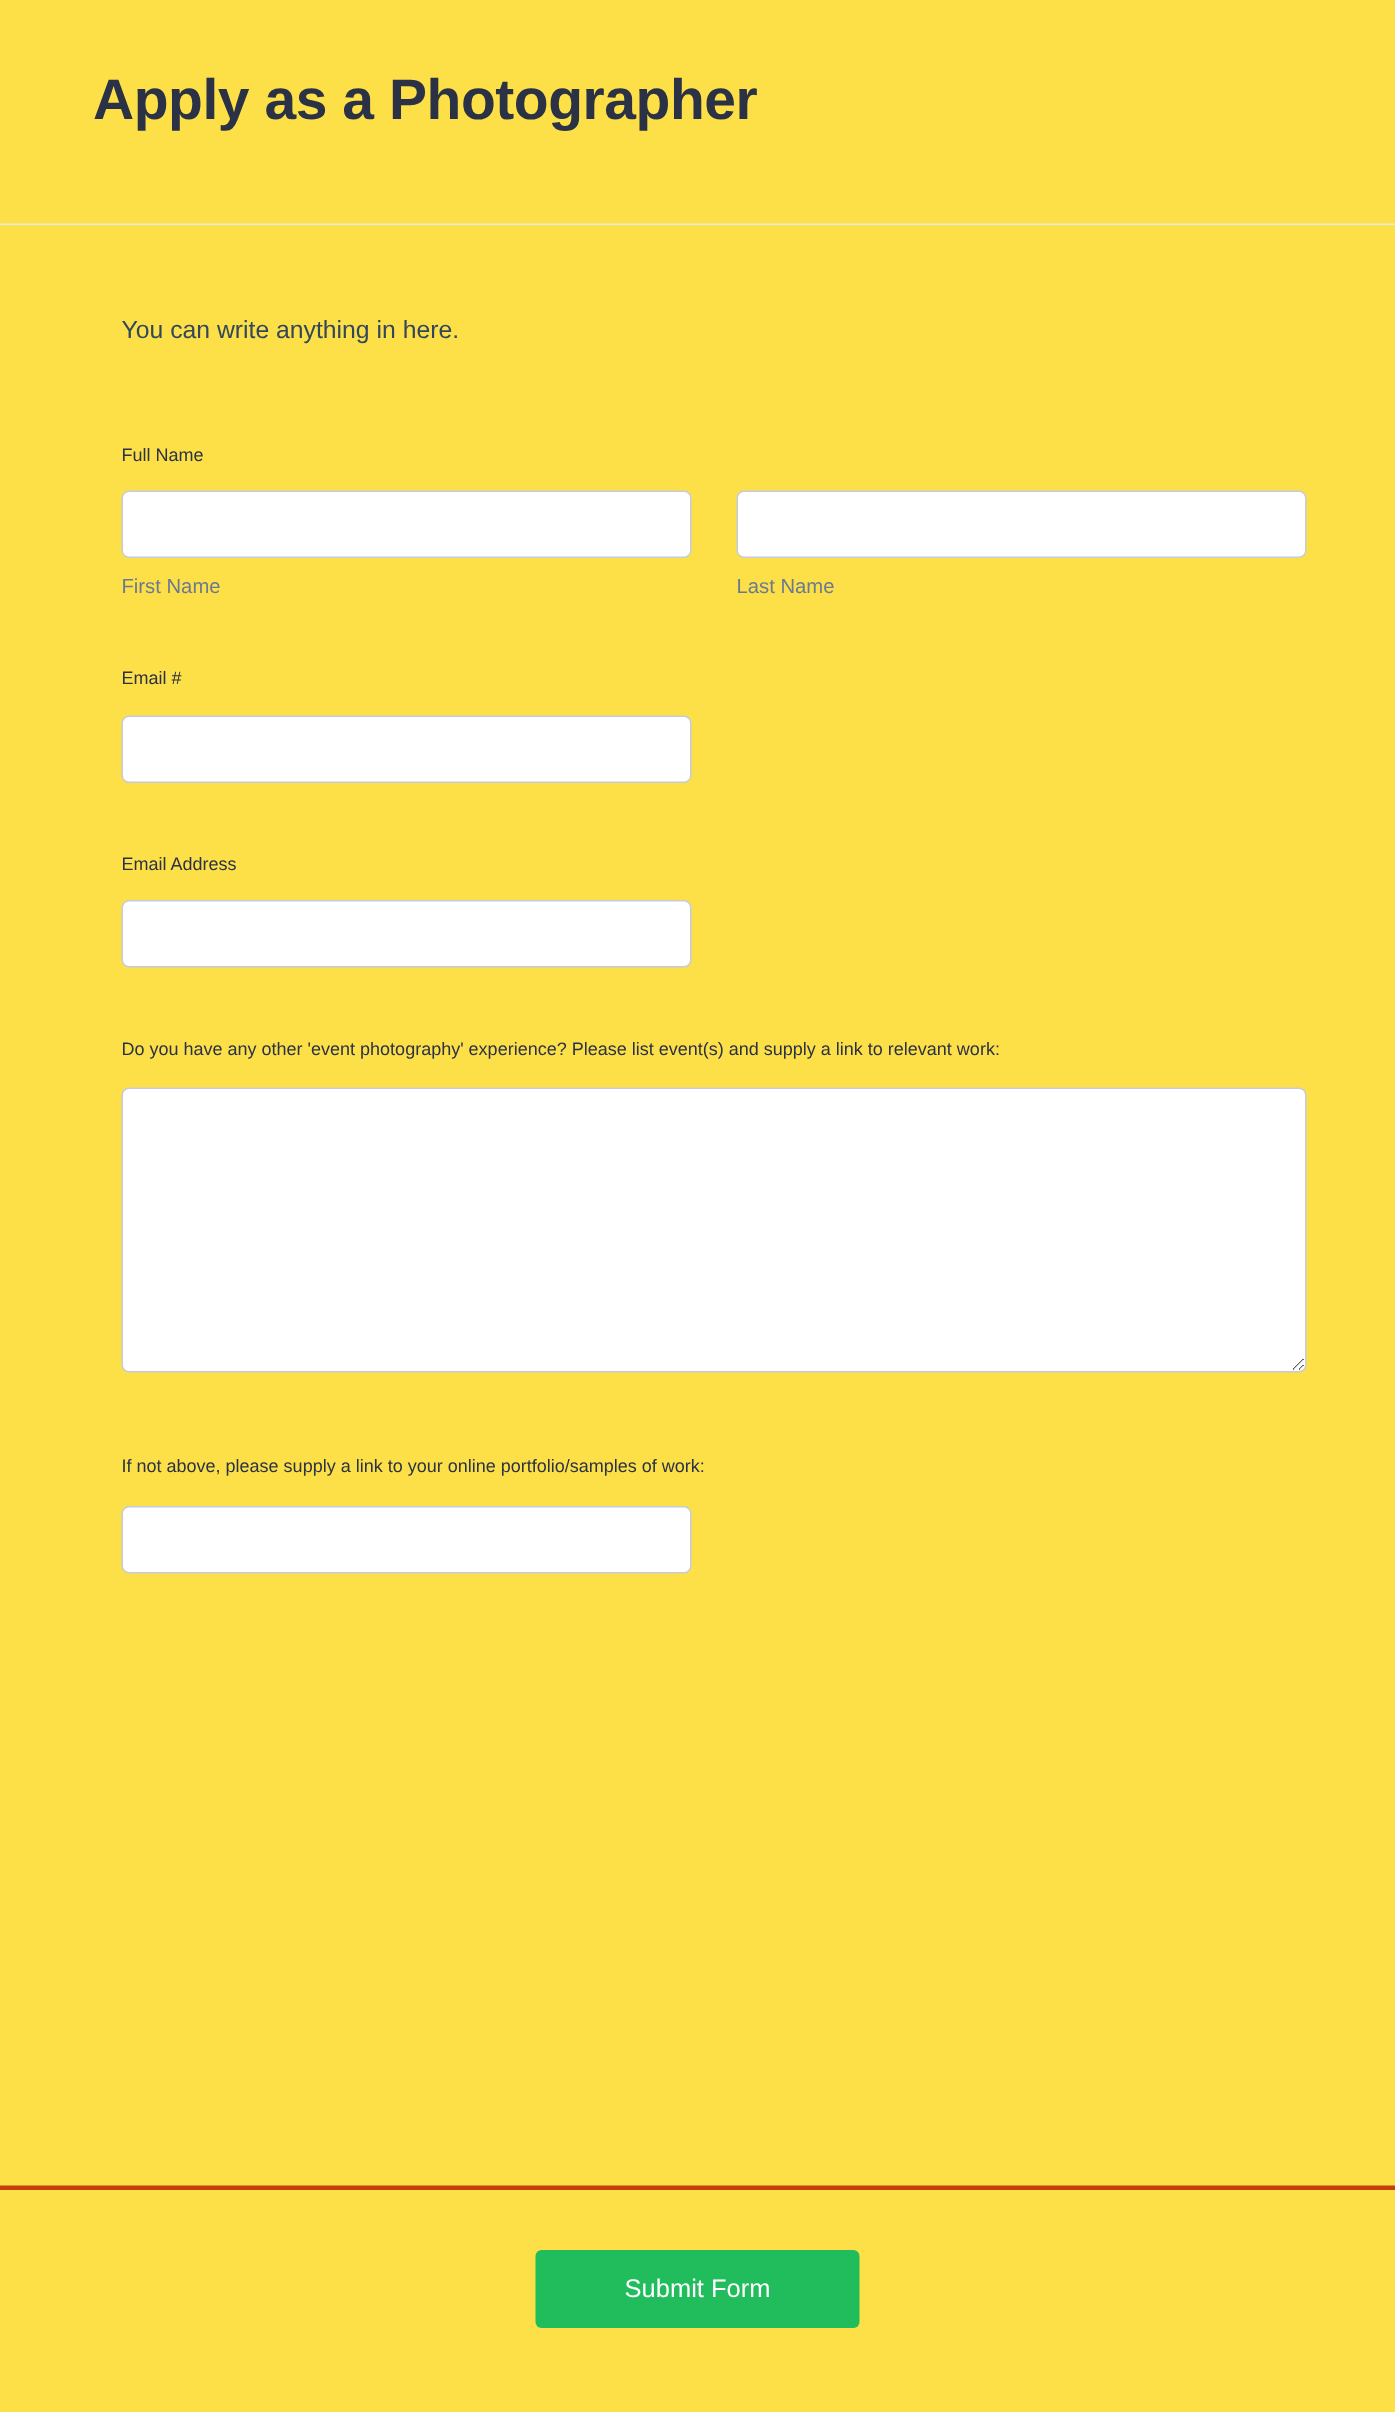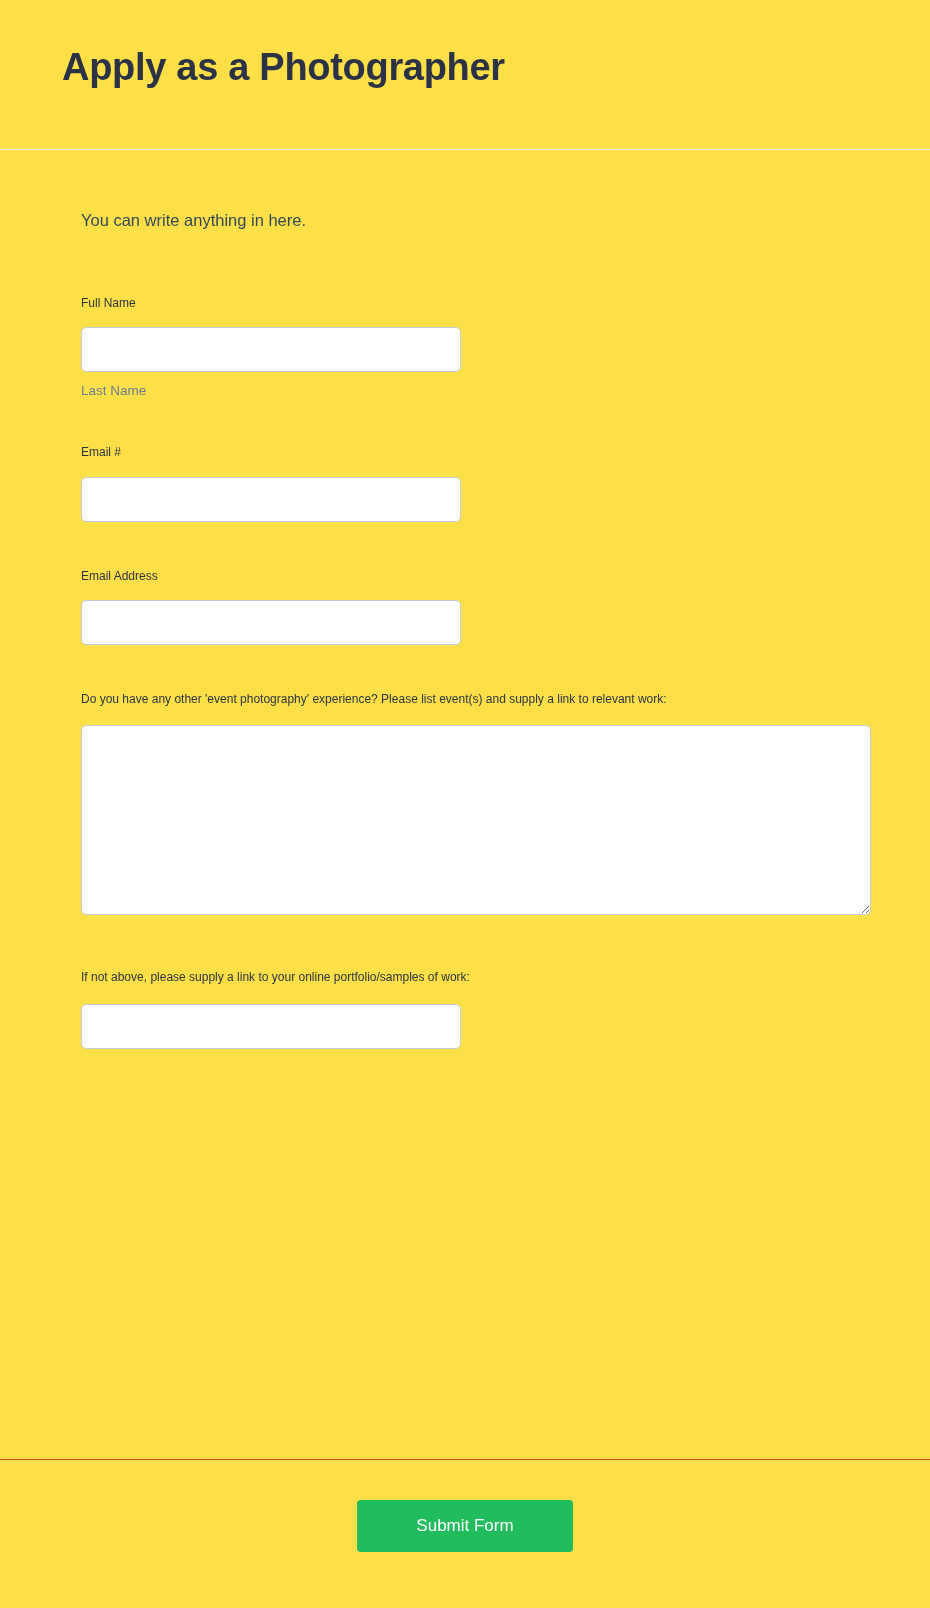--- a/index.html
+++ b/index.html
@@ -97,21 +97,21 @@
     border-radius: 5px;
     outline: none;
     resize: vertical;
   }
 
   .question-block { margin-bottom: 54px; }
   .question-block .field-label { margin-bottom: 17px; }
 
   
   .form-footer {
-    border-top: 1px solid #c2410c;
+    border-top: 3px solid #c2410c;
     padding: 40px 0 56px 0;
     text-align: center;
     flex: 0 0 auto;
   }
   .submit-button {
     display: inline-block;
     min-width: 216px;
     padding: 16px 34px;
     font-family: "Liberation Sans", sans-serif;
     font-size: 17px;
@@ -131,20 +131,24 @@
     <h1 class="form-title">Apply as a Photographer</h1>
   </header>
 
   <main class="form-body">
 
     <p class="form-intro">You can write anything in here.</p>
 
     <div class="field-block">
       <label class="field-label">Full Name</label>
       <div class="input-row">
+        <div class="input-col">
+          <input class="text-input" type="text" placeholder="" style="">
+          <span class="sub-label">First Name</span>
+        </div>
         <div class="input-col">
           <input class="text-input" type="text" placeholder="" style="">
           <span class="sub-label">Last Name</span>
         </div>
       </div>
     </div>
 
     <div class="field-block">
       <label class="field-label">Email #</label>
       <input class="text-input" type="tel" placeholder="" style="">

